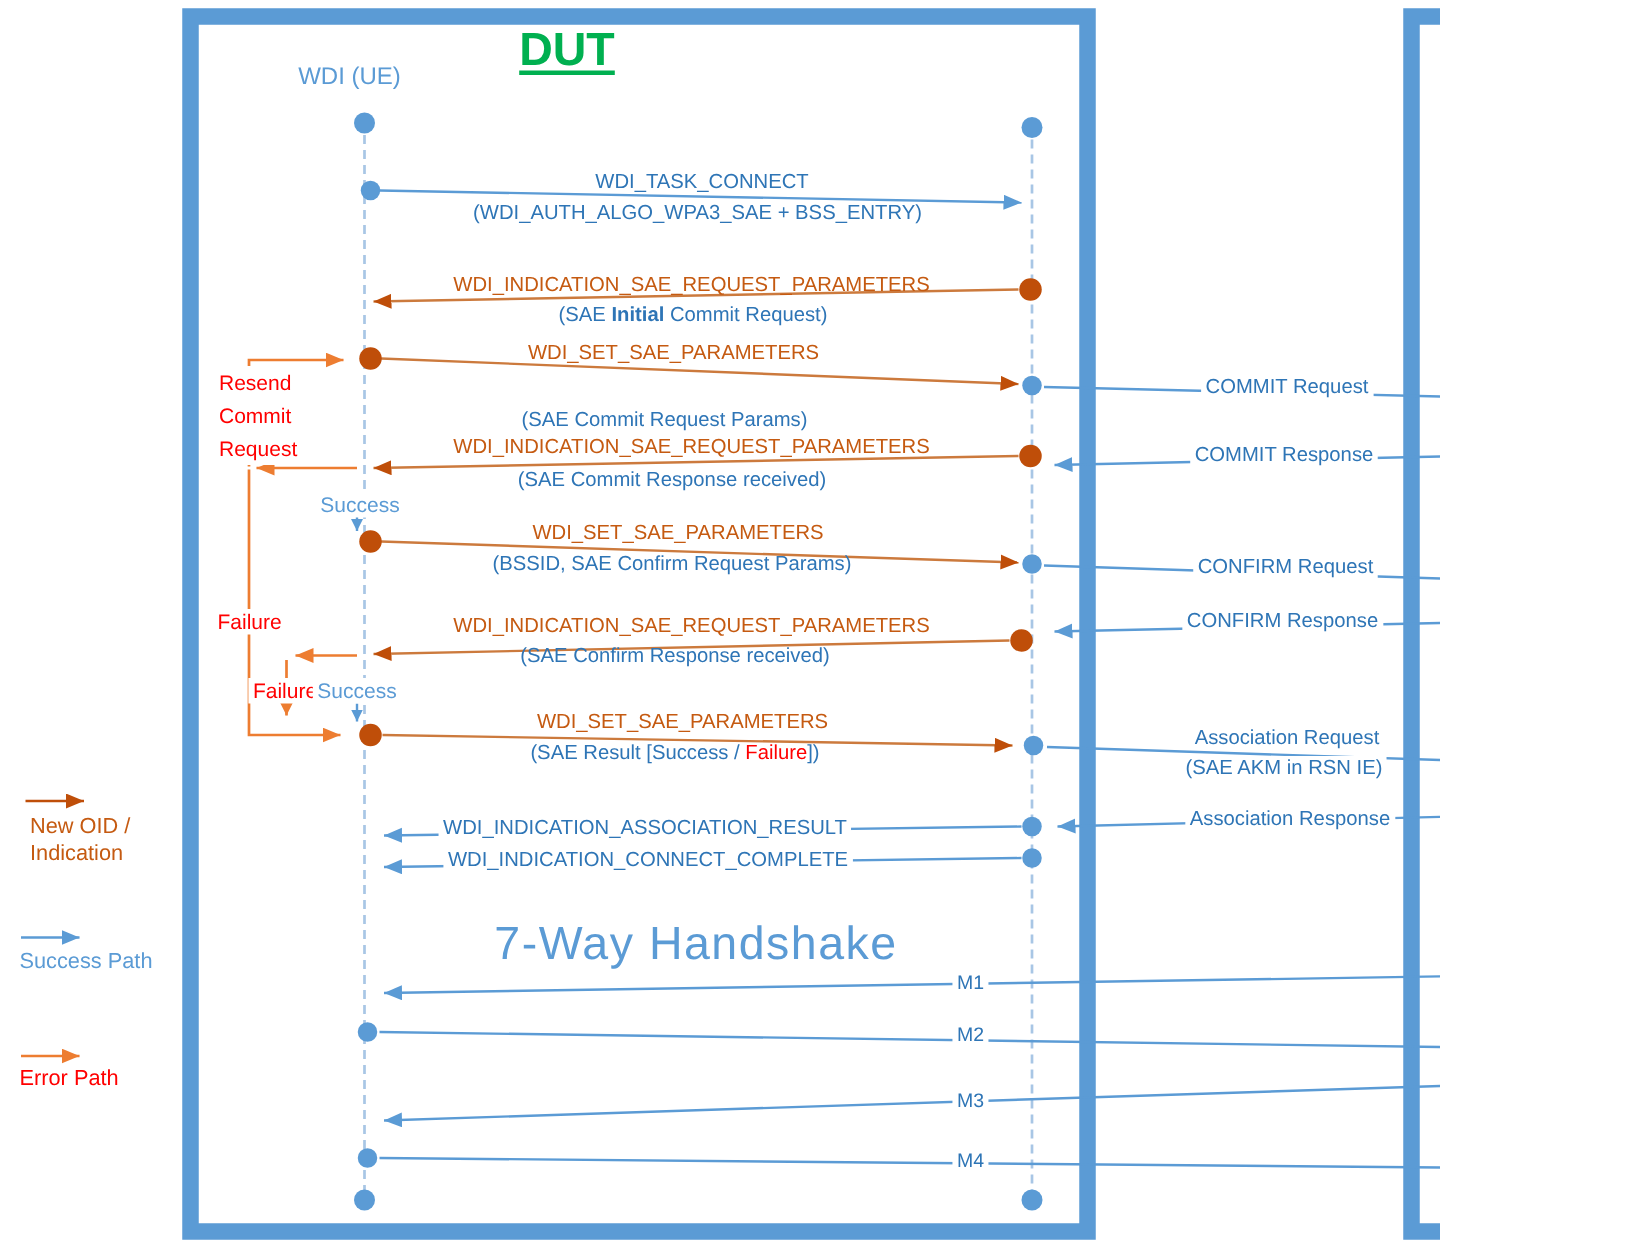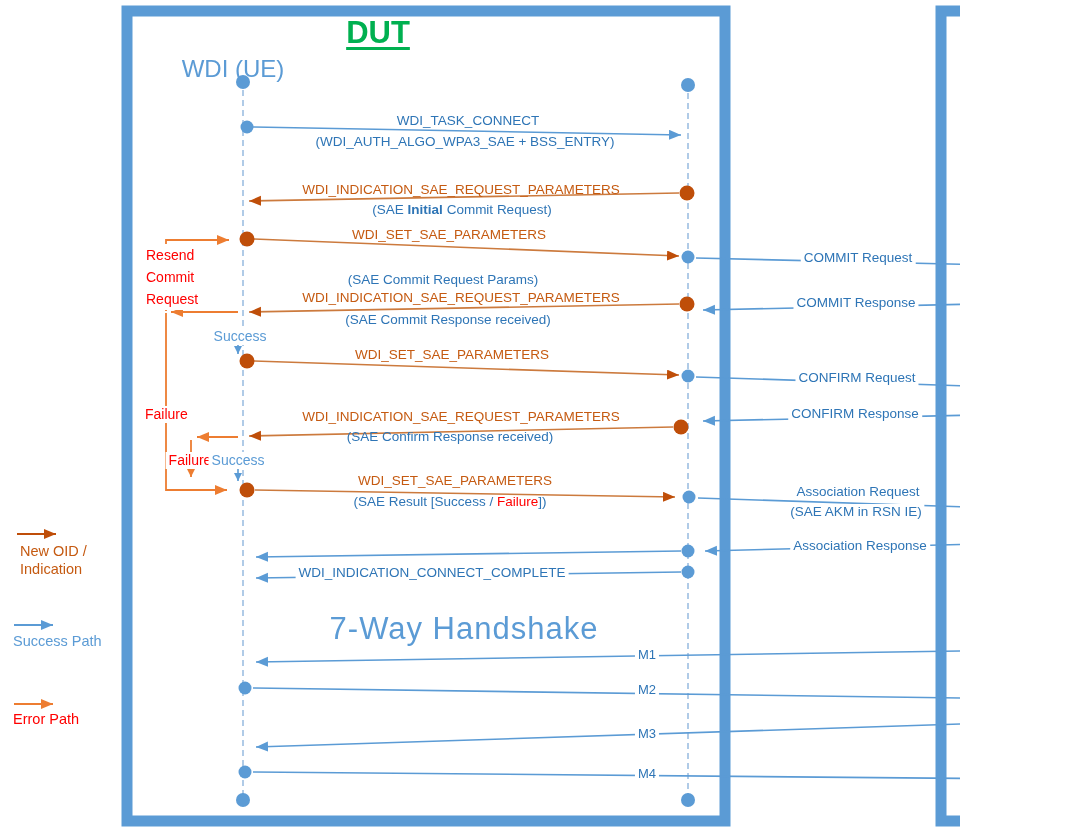--- a/index.html
+++ b/index.html
@@ -9,21 +9,21 @@
   .lbl{position:absolute;font-size:13.5px;line-height:1.22;white-space:nowrap;}
   .ctr{transform:translateX(-50%);text-align:center;}
   .wbg{background:#fff;padding:0 3px;}
   .prewrap{white-space:pre-line;}
   .c-oid{color:#C55A11;}
   .c-msg{color:#2E75B6;}
   .c-hdr{color:#5B9BD5;}
   .c-red{color:#FF0000;}
   .c-grn{color:#00B050;}
   .title{font-size:31px;text-decoration:underline;text-underline-offset:4px;font-weight:600;}
-  .hdr{font-size:24px;margin-top:12px;}
+  .hdr{font-size:16px;}
   .big{font-size:31px;letter-spacing:1px;}
   .flow{font-size:14px;}
   .leg{font-size:14.5px;}
   .mlab{font-size:13px;}
 </style>
 </head>
 <body>
 
 <div id="stage">
 
@@ -140,27 +140,29 @@
   <div class="lbl ctr c-oid" style="left:461px;top:182px;">WDI_INDICATION_SAE_REQUEST_PARAMETERS</div>
   <div class="lbl ctr c-msg" style="left:462px;top:202px;"><span>(SAE </span><b>Initial</b><span> Commit Request)</span></div>
 
   <div class="lbl ctr c-oid" style="left:449px;top:227px;">WDI_SET_SAE_PARAMETERS</div>
   <div class="lbl ctr c-msg" style="left:443px;top:248px;margin-top:24px;">(SAE Commit Request Params)</div>
 
   <div class="lbl ctr c-oid" style="left:461px;top:290px;">WDI_INDICATION_SAE_REQUEST_PARAMETERS</div>
   <div class="lbl ctr c-msg" style="left:448px;top:312px;">(SAE Commit Response received)</div>
 
   <div class="lbl ctr c-oid" style="left:452px;top:347px;">WDI_SET_SAE_PARAMETERS</div>
+  <div class="lbl ctr c-msg" style="left:448px;top:368px;">(BSSID, SAE Confirm Request Params)</div>
 
   <div class="lbl ctr c-oid" style="left:461px;top:409px;">WDI_INDICATION_SAE_REQUEST_PARAMETERS</div>
   <div class="lbl ctr c-msg" style="left:450px;top:429px;">(SAE Confirm Response received)</div>
 
   <div class="lbl ctr c-oid" style="left:455px;top:473px;">WDI_SET_SAE_PARAMETERS</div>
   <div class="lbl ctr c-msg" style="left:450px;top:494px;"><span>(SAE Result [Success / </span><span class="c-red">Failure</span><span>])</span></div>
 
+  <div class="lbl ctr wbg c-msg" style="left:430px;top:544px;">WDI_INDICATION_ASSOCIATION_RESULT</div>
   <div class="lbl ctr wbg c-msg" style="left:432px;top:565px;">WDI_INDICATION_CONNECT_COMPLETE</div>
 
   <div class="lbl ctr wbg c-msg" style="left:858px;top:250px;">COMMIT Request</div>
   <div class="lbl ctr wbg c-msg" style="left:856px;top:295px;">COMMIT Response</div>
   <div class="lbl ctr wbg c-msg" style="left:857px;top:370px;">CONFIRM Request</div>
   <div class="lbl ctr wbg c-msg" style="left:855px;top:406px;">CONFIRM Response</div>
   <div class="lbl ctr wbg c-msg" style="left:858px;top:484px;">Association Request</div>
   <div class="lbl ctr wbg c-msg" style="left:856px;top:504px;">(SAE AKM in RSN IE)</div>
   <div class="lbl ctr wbg c-msg" style="left:860px;top:538px;">Association Response</div>
 

